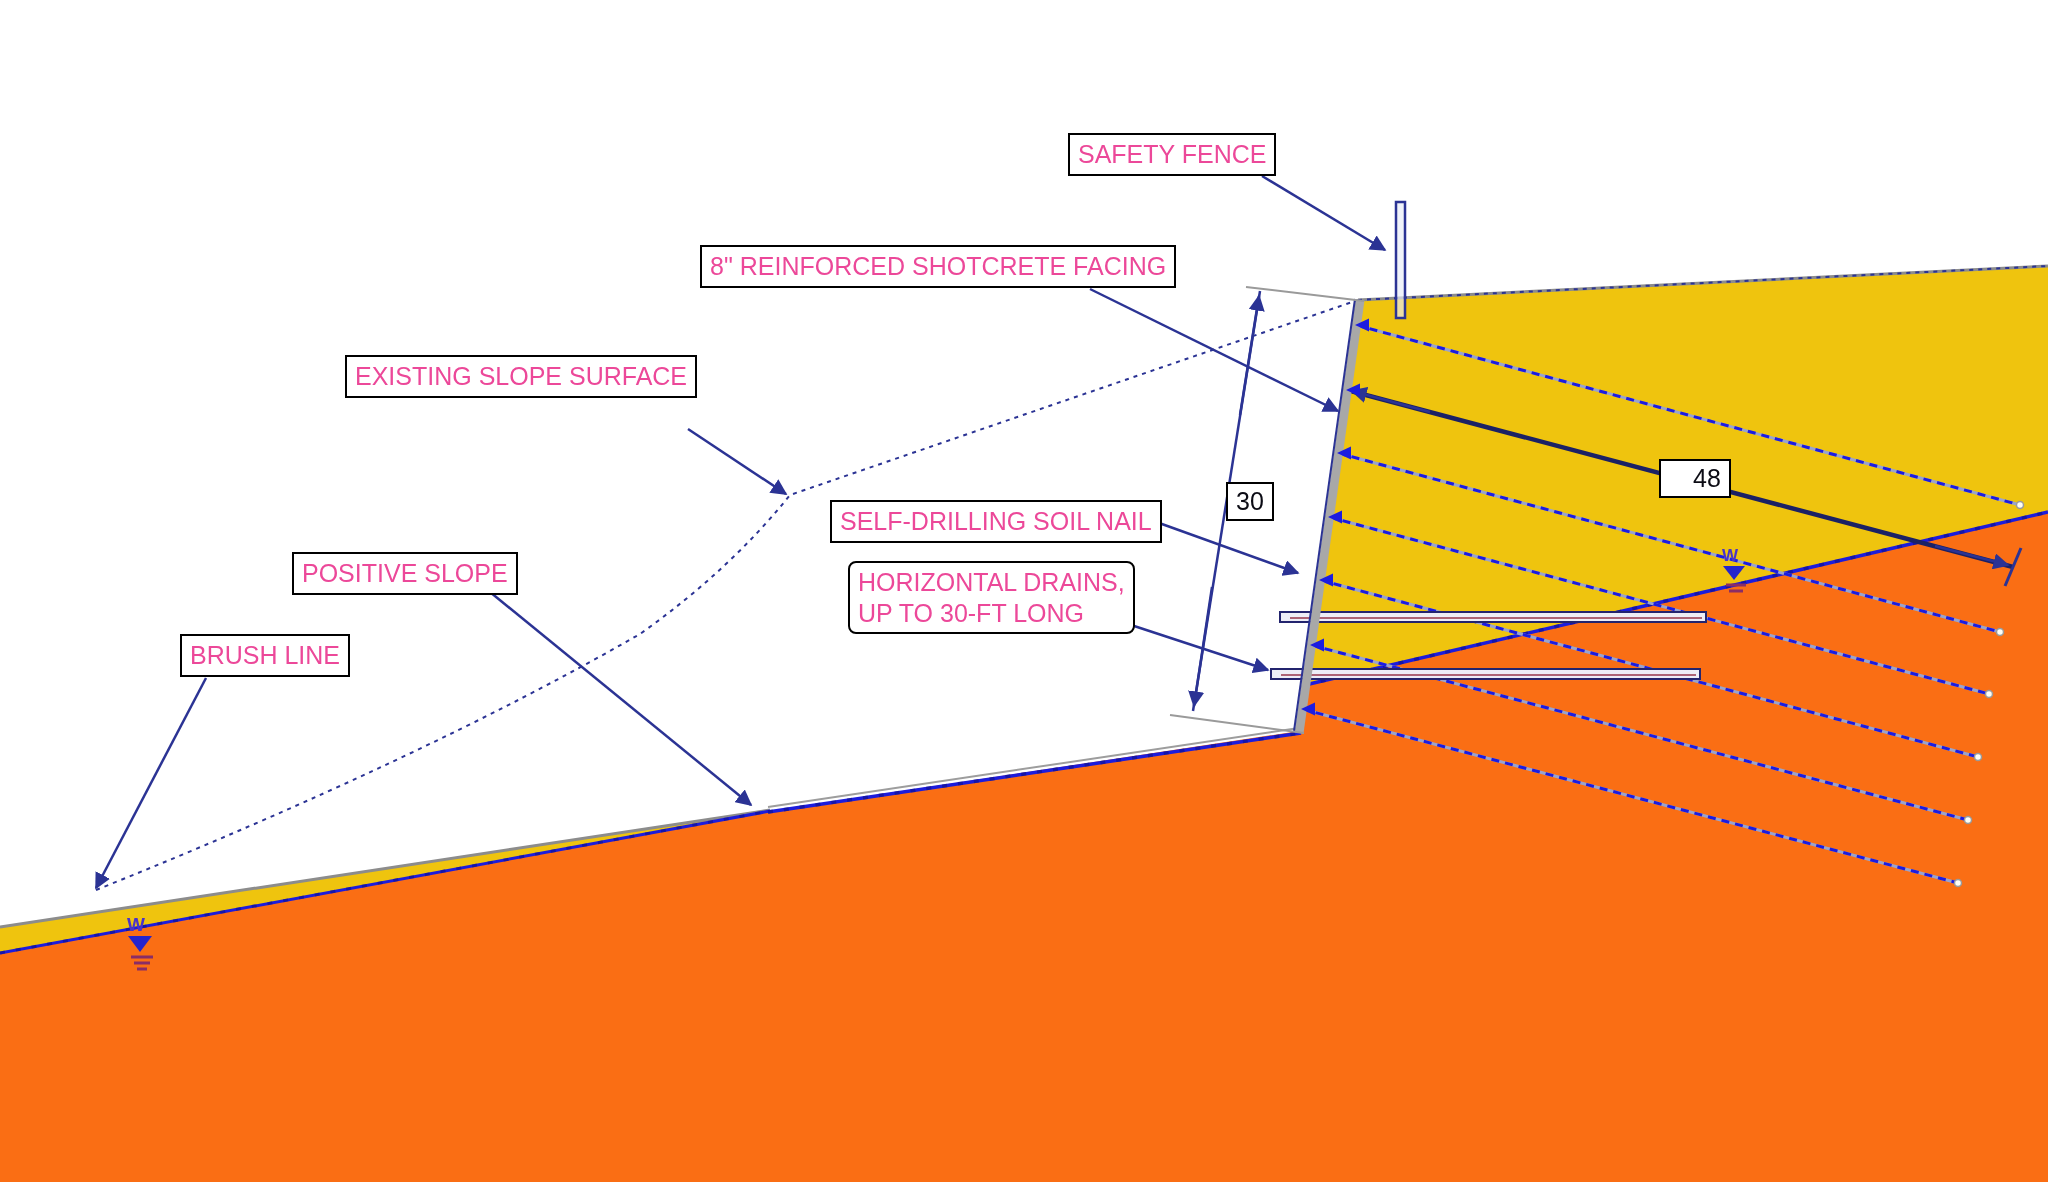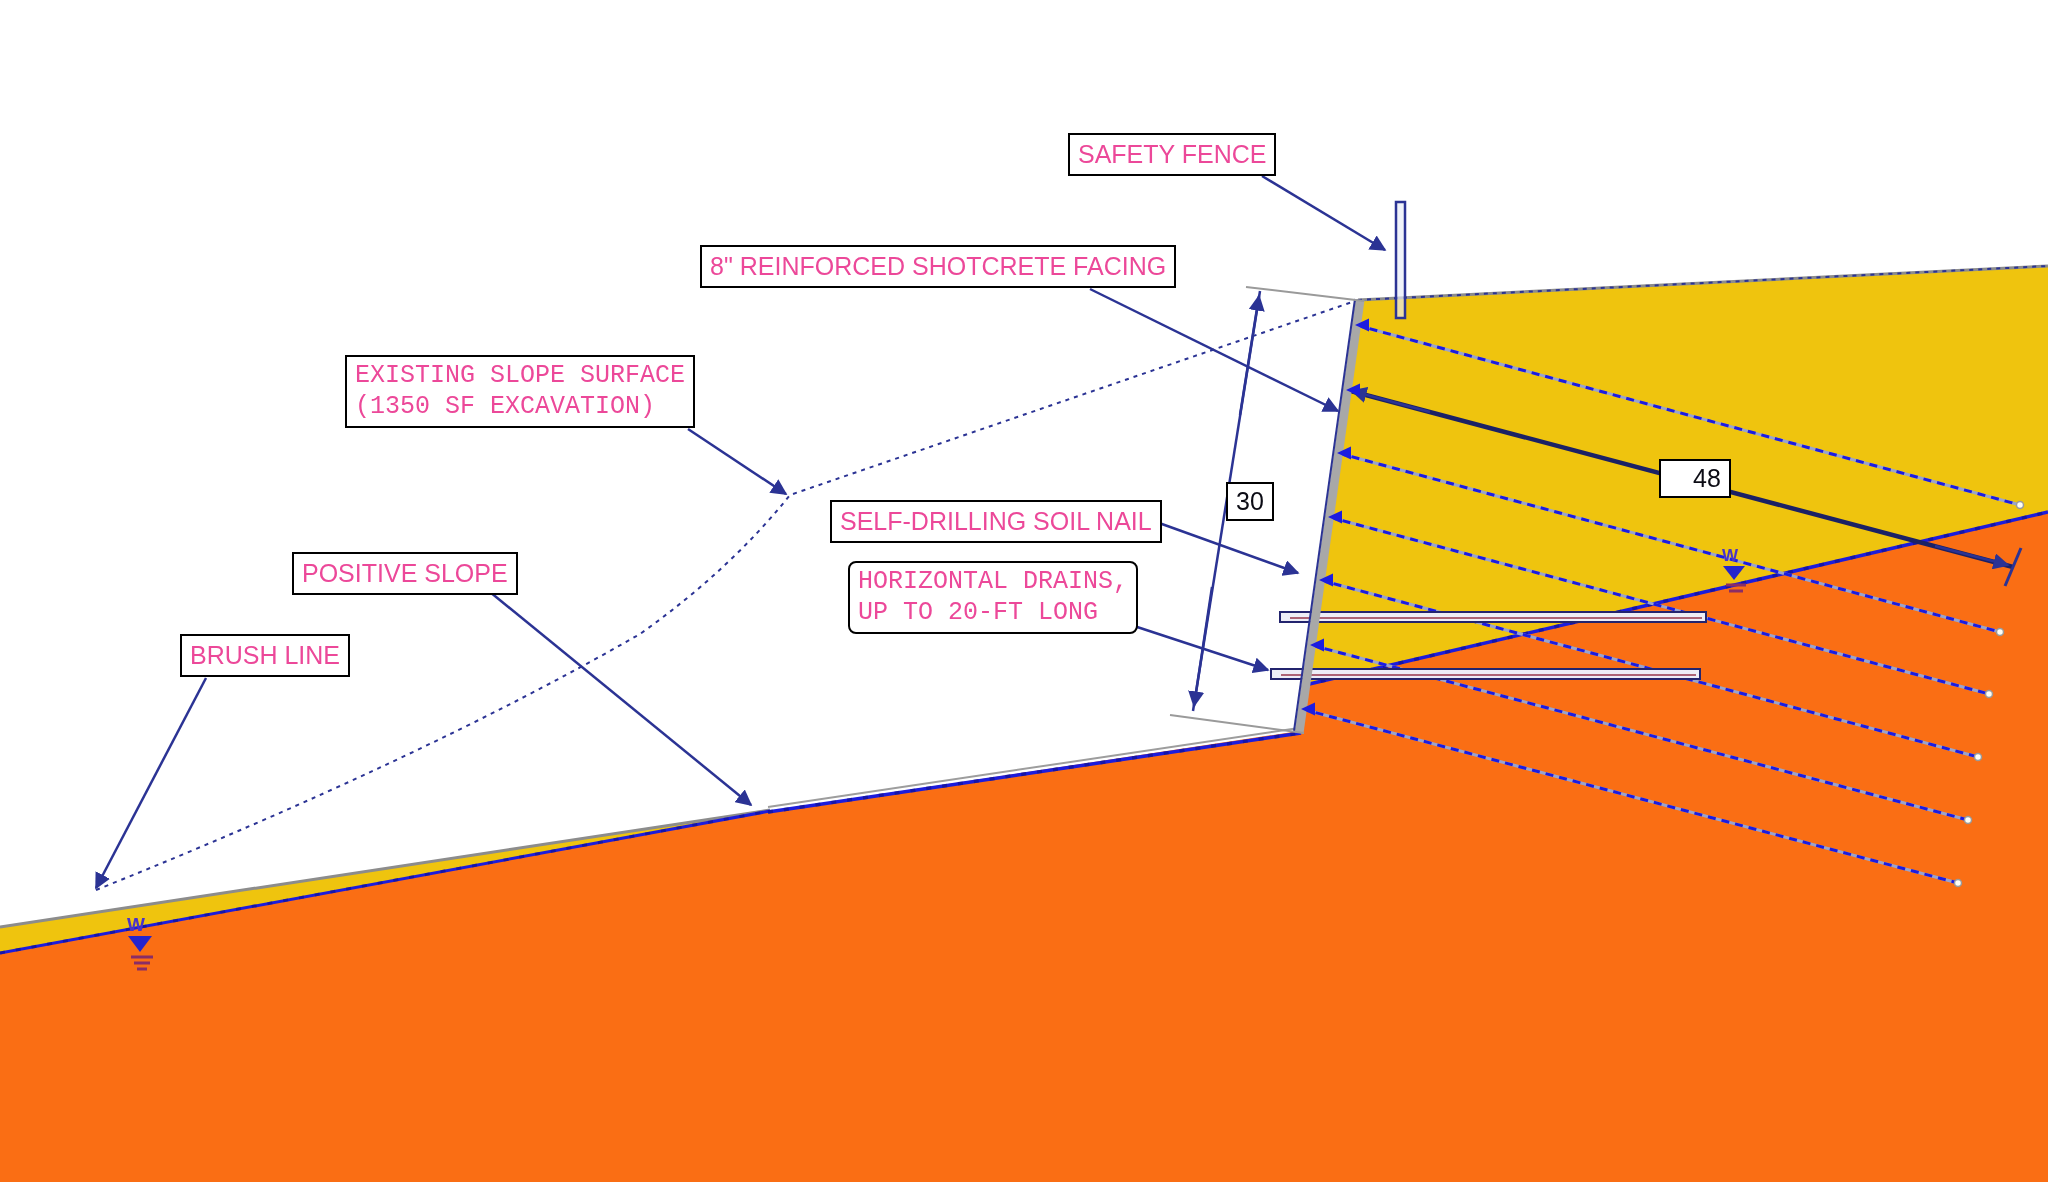--- a/index.html
+++ b/index.html
@@ -10,21 +10,21 @@
   html,body{margin:0;padding:0;background:#fff;}
   #stage{position:relative;width:2048px;height:1182px;background:#fff;overflow:hidden;
          font-family:"Liberation Sans", sans-serif;}
   #drawing{position:absolute;left:0;top:0;}
   .callout{
     position:absolute; box-sizing:border-box;
     background:var(--labelbg); border:2px solid var(--labelborder);
     color:#ec4899; font-size:25px; line-height:1.22; padding:4px 8px;
     white-space:nowrap; z-index:5;
   }
-  .callout .ln{display:block;font-family:Liberation Mono, monospace;}
+  .callout .ln{display:block;}
   .dimbox{
     position:absolute; box-sizing:border-box; background:var(--labelbg);
     border:2px solid var(--labelborder); color:#0b0b14; font-size:25px;
     padding:3px 8px; z-index:5; text-align:center; white-space:nowrap;
   }
   
   [data-name="label-safety-fence"]{left:1068px;top:133px;min-width:198px;text-align:center;}
   [data-name="label-shotcrete-facing"]{left:700px;top:245px;min-width:394px;text-align:center;}
   [data-name="label-existing-slope"]{left:345px;top:355px;min-width:344px;}
   [data-name="label-soil-nail"]{left:830px;top:491px;min-width:322px;text-align:center;margin-top:9px;}
@@ -149,28 +149,27 @@
       <line x1="1729" y1="591" x2="1743" y2="591" stroke="#8A2D66" stroke-width="3"></line>
     </g>
   </svg>
 
   <div class="callout" data-name="label-safety-fence">SAFETY FENCE</div>
 
   <div class="callout" data-name="label-shotcrete-facing">8" REINFORCED SHOTCRETE FACING</div>
 
   <div class="callout" data-name="label-existing-slope">
     <span class="ln" data-name="label-existing-slope-line1">EXISTING SLOPE SURFACE</span>
-    <span class="ln" data-name="label-existing-slope-line2">(1350 SF EXCAVATION)</span>
   </div>
 
   <div class="callout" data-name="label-soil-nail">SELF-DRILLING SOIL NAIL</div>
 
   <div class="callout" data-name="label-horizontal-drains">
     <span class="ln" data-name="label-horizontal-drains-line1">HORIZONTAL DRAINS,</span>
-    <span class="ln" data-name="label-horizontal-drains-line2">UP TO 20-FT LONG</span>
+    <span class="ln" data-name="label-horizontal-drains-line2">UP TO 30-FT LONG</span>
   </div>
 
   <div class="callout" data-name="label-positive-slope">POSITIVE SLOPE</div>
 
   <div class="callout" data-name="label-brush-line">BRUSH LINE</div>
 
   <div class="dimbox" data-name="dim-30-label">30</div>
 
   <div class="dimbox" data-name="dim-48-label">48</div>
 </div>

